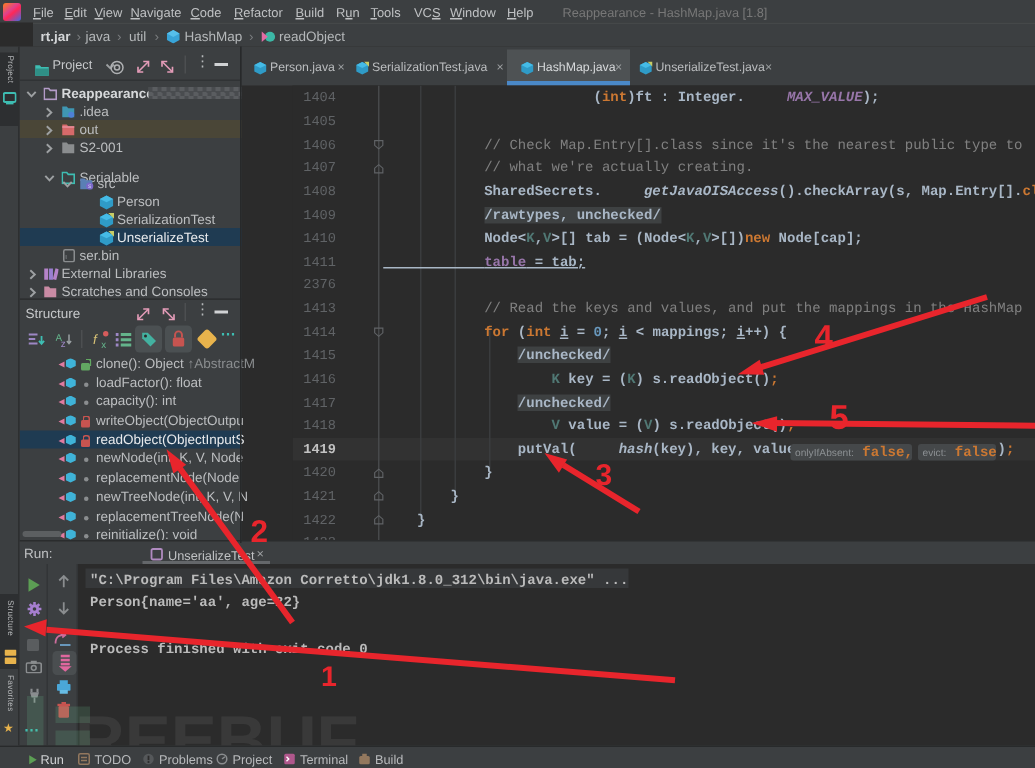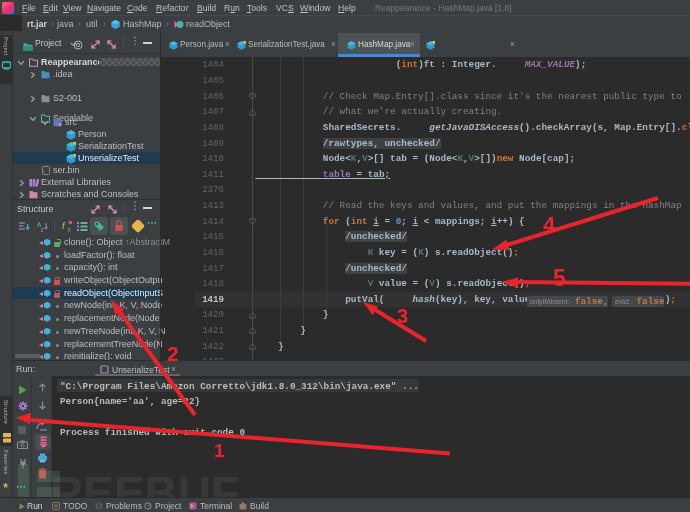--- a/index.html
+++ b/index.html
@@ -160,20 +160,30 @@
   <div class="row" style="top:37px;">
     <svg class="abs" style="left:17px;top:3px" width="6" height="8" viewBox="0 0 6 8">
           <path d="M1.2,1.2 L4.2,4 L1.2,6.8" stroke="#9da0a2" stroke-width="1.3" fill="none"></path>
         </svg>
     <svg class="ic" style="left:28px" width="9" height="9" viewBox="0 0 9 9">
           <path d="M0.5,1 h3 l1,1.2 h4 v6 h-8 z" fill="#3f97b3"></path>
           <circle cx="6.5" cy="6.5" r="2" fill="#4d80d8"></circle>
         </svg>
     <span class="tx" style="left:40px;">.idea</span>
   </div>
+  <div class="row" style="top:49px;background:#4a4637;">
+    <svg class="abs" style="left:17px;top:3px" width="6" height="8" viewBox="0 0 6 8">
+          <path d="M1.2,1.2 L4.2,4 L1.2,6.8" stroke="#9da0a2" stroke-width="1.3" fill="none"></path>
+        </svg>
+    <svg class="ic" style="left:28px" width="9" height="9" viewBox="0 0 9 9">
+          <path d="M0.5,1 h3 l1,1.2 h4 v6 h-8 z" fill="#d66a6a"></path>
+          <path d="M0.5,2.2 h8 v1 h-8 z" fill="#e98f9d"></path>
+        </svg>
+    <span class="tx" style="left:40px;">out</span>
+  </div>
   <div class="row" style="top:61px;">
     <svg class="abs" style="left:17px;top:3px" width="6" height="8" viewBox="0 0 6 8">
           <path d="M1.2,1.2 L4.2,4 L1.2,6.8" stroke="#9da0a2" stroke-width="1.3" fill="none"></path>
         </svg>
     <svg class="ic" style="left:28px" width="9" height="9" viewBox="0 0 9 9">
           <path d="M0.5,1 h3 l1,1.2 h4 v6 h-8 z" fill="#8a8d8f"></path>
         </svg>
     <span class="tx" style="left:40px;">S2-001</span>
   </div>
   <div class="row" style="top:81px;">
@@ -391,20 +401,21 @@
     <span class="abs" style="left:20px;">HashMap.java</span>
         <span class="abs" style="left:72px;color:#9da0a2;">×</span>
     <div class="abs" style="left:0;top:21px;width:82px;height:3px;background:#4a88c7;"></div>
   </div>
   <div class="tab" style="left:259px;width:100px;">
     <svg class="abs" style="left:6px;top:8px" width="9" height="9" viewBox="0 0 10 10">
           <polygon points="5,0.3 9.4,2.6 9.4,7.4 5,9.7 0.6,7.4 0.6,2.6" fill="#2f9bc7"></polygon>
           <polygon points="5,0.3 9.4,2.6 5,4.9 0.6,2.6" fill="#45bbe6"></polygon>
           <polygon points="6.2,0 10,0 10,3.8" fill="#c7cc66"></polygon>
         </svg>
+    <span class="abs" style="left:17px;">UnserializeTest.java</span>
         <span class="abs" style="left:90px;color:#9da0a2;">×</span>
   </div>
 </div>
 
 <div class="abs" id="editor">
   <div class="abs" style="left:0;top:234.7px;width:529px;height:15.6px;background:#323232;"></div>
   <div class="abs" style="left:56.6px;top:0;width:1px;height:305px;background:#47494b;"></div>
   <div class="abs" style="left:85.4px;top:0;width:1px;height:288px;background:#3a3c3e;"></div>
   <div class="abs" style="left:108px;top:0;width:1px;height:272px;background:#3a3c3e;"></div>
   <div class="abs" style="left:130.5px;top:160px;width:1px;height:96px;background:#3a3c3e;"></div>

